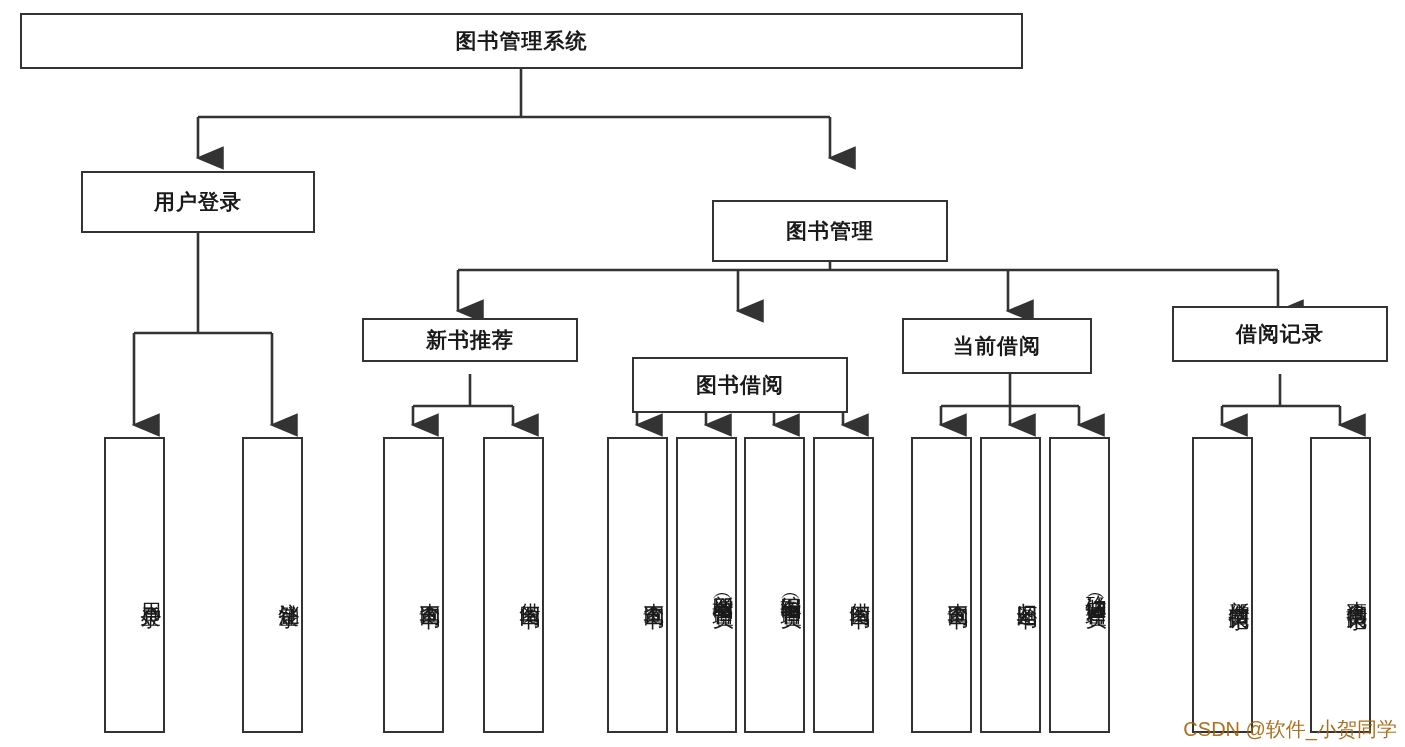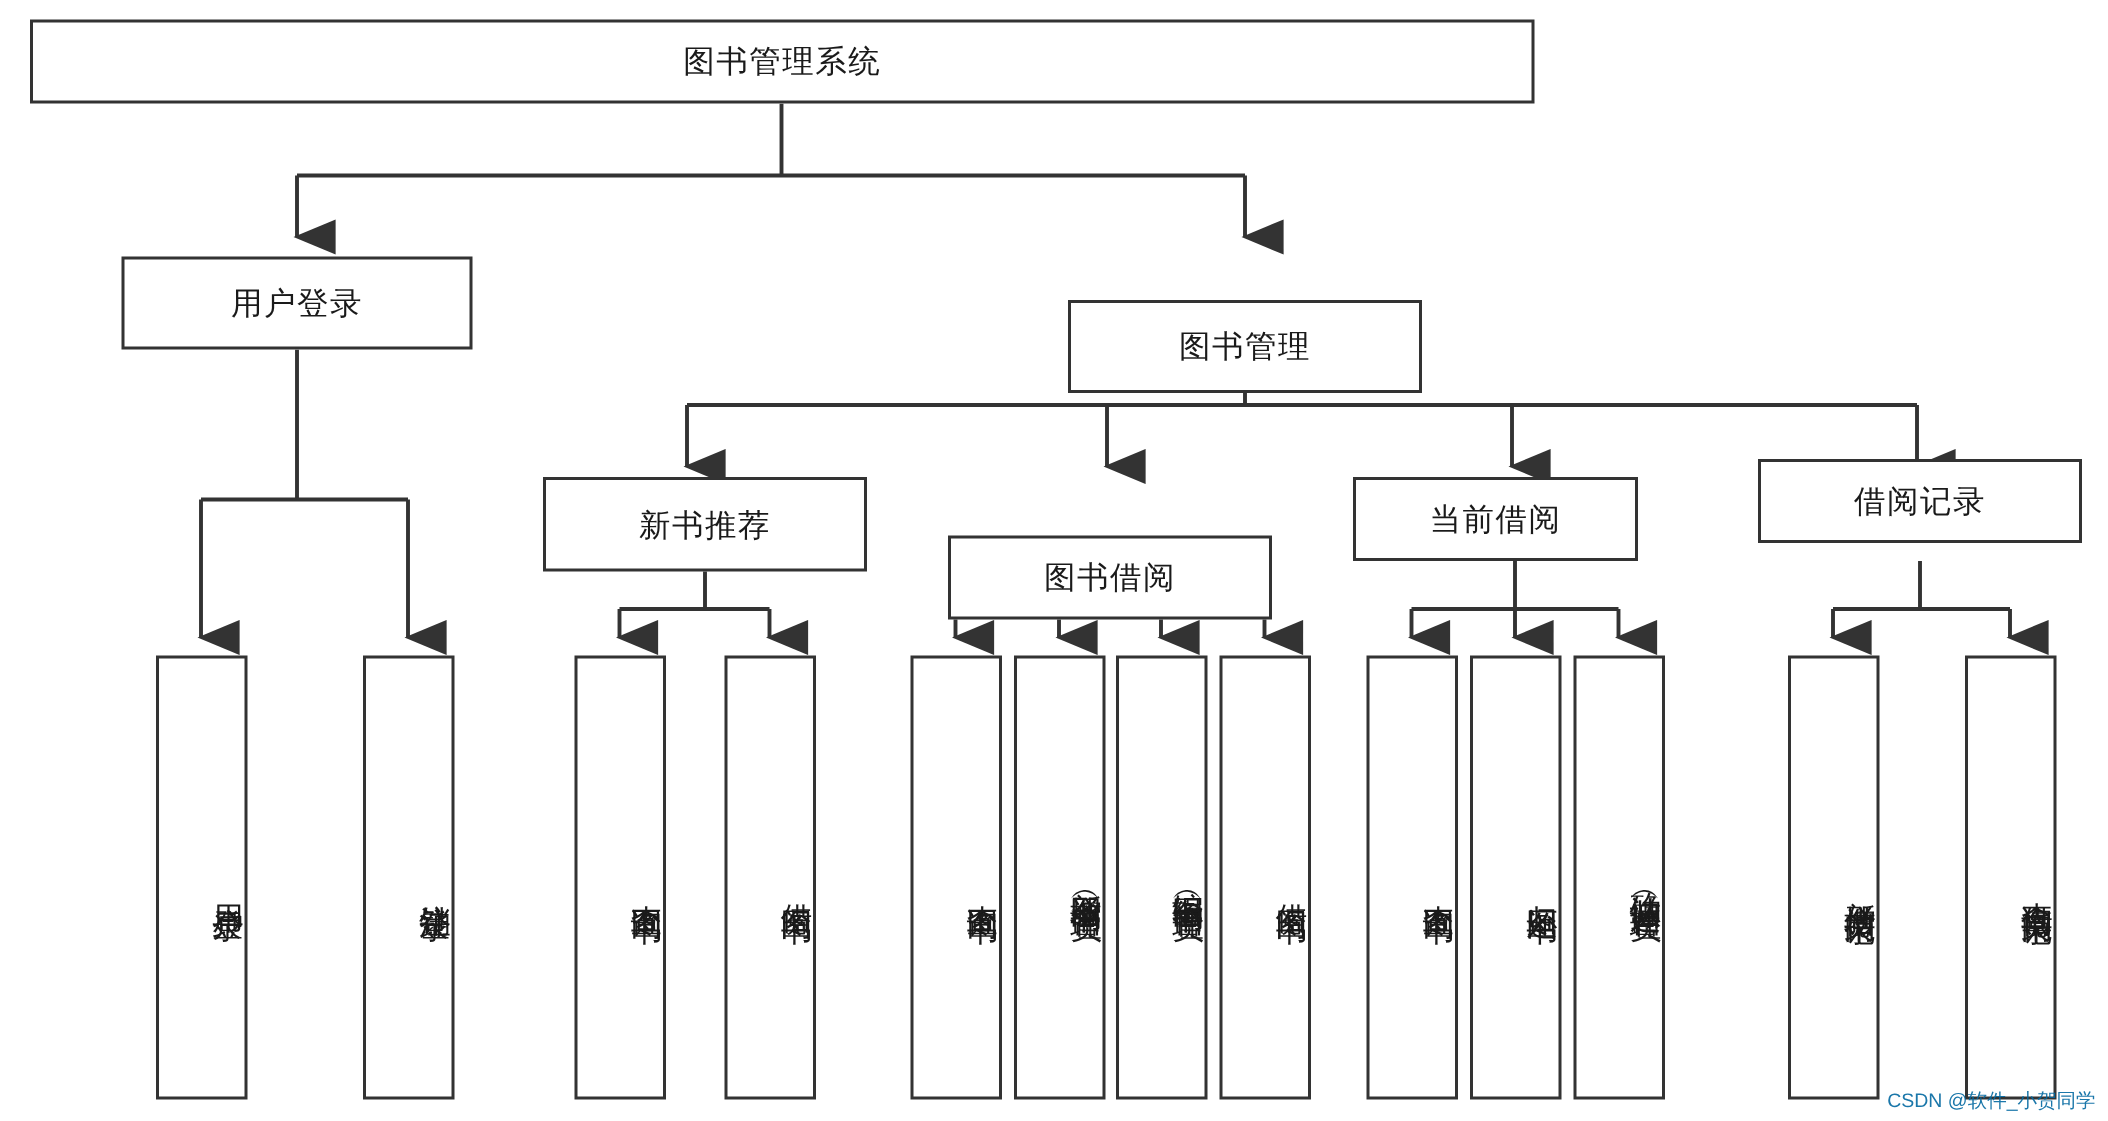--- a/index.html
+++ b/index.html
@@ -33,20 +33,21 @@
     display: flex;
     align-items: center;
     justify-content: center;
     text-align: center;
     color: #1a1a1a;
   }
   .node-h {
     font-size: 21px;
     letter-spacing: 1px;
     white-space: nowrap;
+    font-weight: bold;
   }
   .node-root {
     font-size: 21px;
   }
   .node-v {
     writing-mode: vertical-rl;
     text-orientation: upright;
     font-size: 21px;
     line-height: 1.12;
     letter-spacing: 2px;
@@ -60,22 +61,22 @@
   .vtext {
     writing-mode: vertical-rl;
     text-orientation: upright;
     display: block;
   }
   
   #watermark {
     position: absolute;
     right: 8px;
     bottom: 4px;
-    font-size: 13px;
-    color: #0369a1;
+    font-size: 20px;
+    color: #a16207;
     white-space: nowrap;
     opacity: 0.9;
   }
 </style>
 </head>
 <body>
 
 <div id="canvas">
 
   <svg id="diagram-svg" viewBox="0 0 1405 747" xmlns="http://www.w3.org/2000/svg">
@@ -135,21 +136,21 @@
   </div>
 
   <div class="node node-h" style="left:81px; top:171px; width:234px; height:62px;">
     <span>用户登录</span>
   </div>
 
   <div class="node node-h" style="left:712px; top:171px; width:236px; height:62px;margin-top:29px;">
     <span>图书管理</span>
   </div>
 
-  <div class="node node-h" style="left:362px; top:318px; width:216px; height:63px;">
+  <div class="node node-h" style="left:362px; top:318px; width:216px; height:44px;">
     <span>新书推荐</span>
   </div>
 
   <div class="node node-h" style="left:632px; top:318px; width:216px; height:56px;margin-top:39px;">
     <span>图书借阅</span>
   </div>
 
   <div class="node node-h" style="left:902px; top:318px; width:190px; height:56px;">
     <span>当前借阅</span>
   </div>

